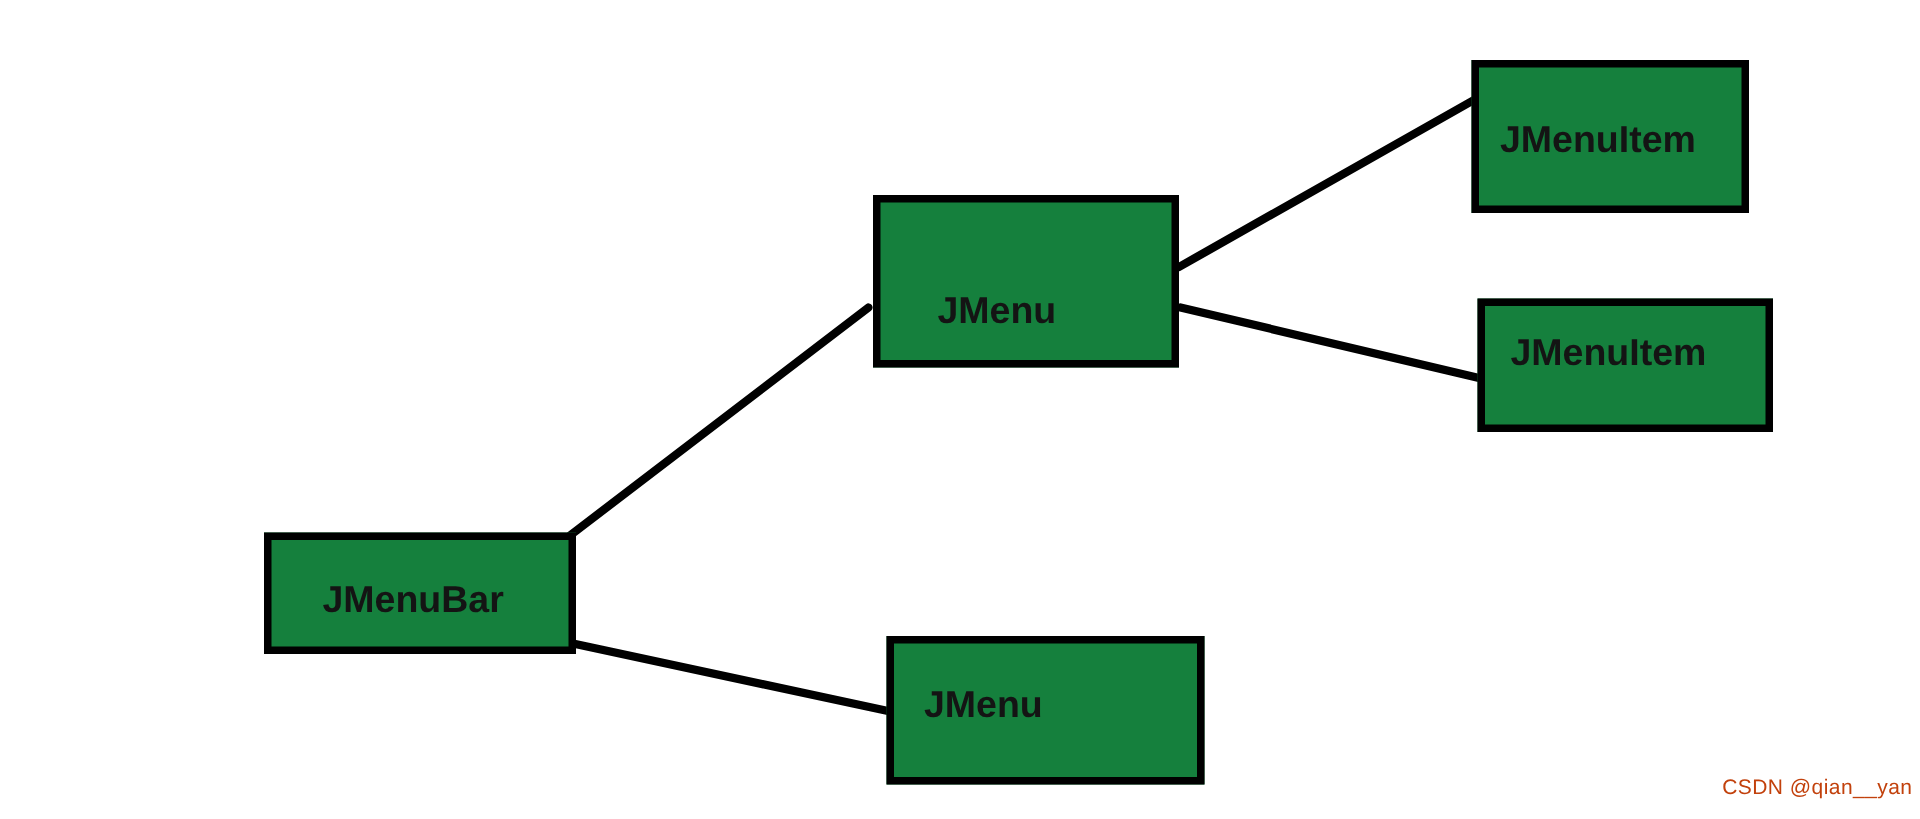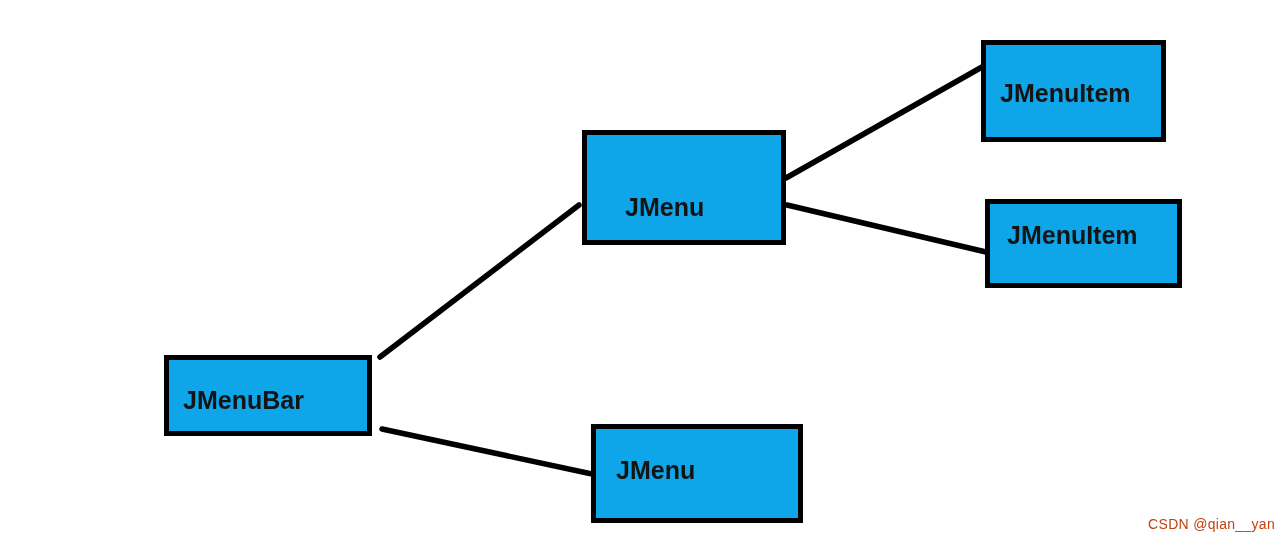--- a/index.html
+++ b/index.html
@@ -25,33 +25,33 @@
   }
   .edges-svg line {
     stroke: #000000;
     stroke-width: 5.5;
     stroke-linecap: round;
   }
   .node {
     position: absolute;
     box-sizing: border-box;
     border: 5px solid #000000;
-    background: #0ea5e9;
+    background: #15803d;
     display: flex;
     align-items: center;
     color: #141414;
     font-weight: 700;
     font-size: 25px;
     letter-spacing: 0px;
     white-space: nowrap;
   }
   .node-jmenubar {
-    left: 164px; top: 355px;
+    left: 176px; top: 355px;
     width: 208px; height: 81px;
-    padding-left: 14px; padding-top: 10px;
+    padding-left: 34px; padding-top: 10px;
   }
   .node-jmenu-top {
     left: 582px; top: 130px;
     width: 204px; height: 115px;
     padding-left: 38px; padding-top: 40px;
   }
   .node-jmenu-bottom {
     left: 591px; top: 424px;
     width: 212px; height: 99px;
     padding-left: 20px; padding-bottom: 6px;

